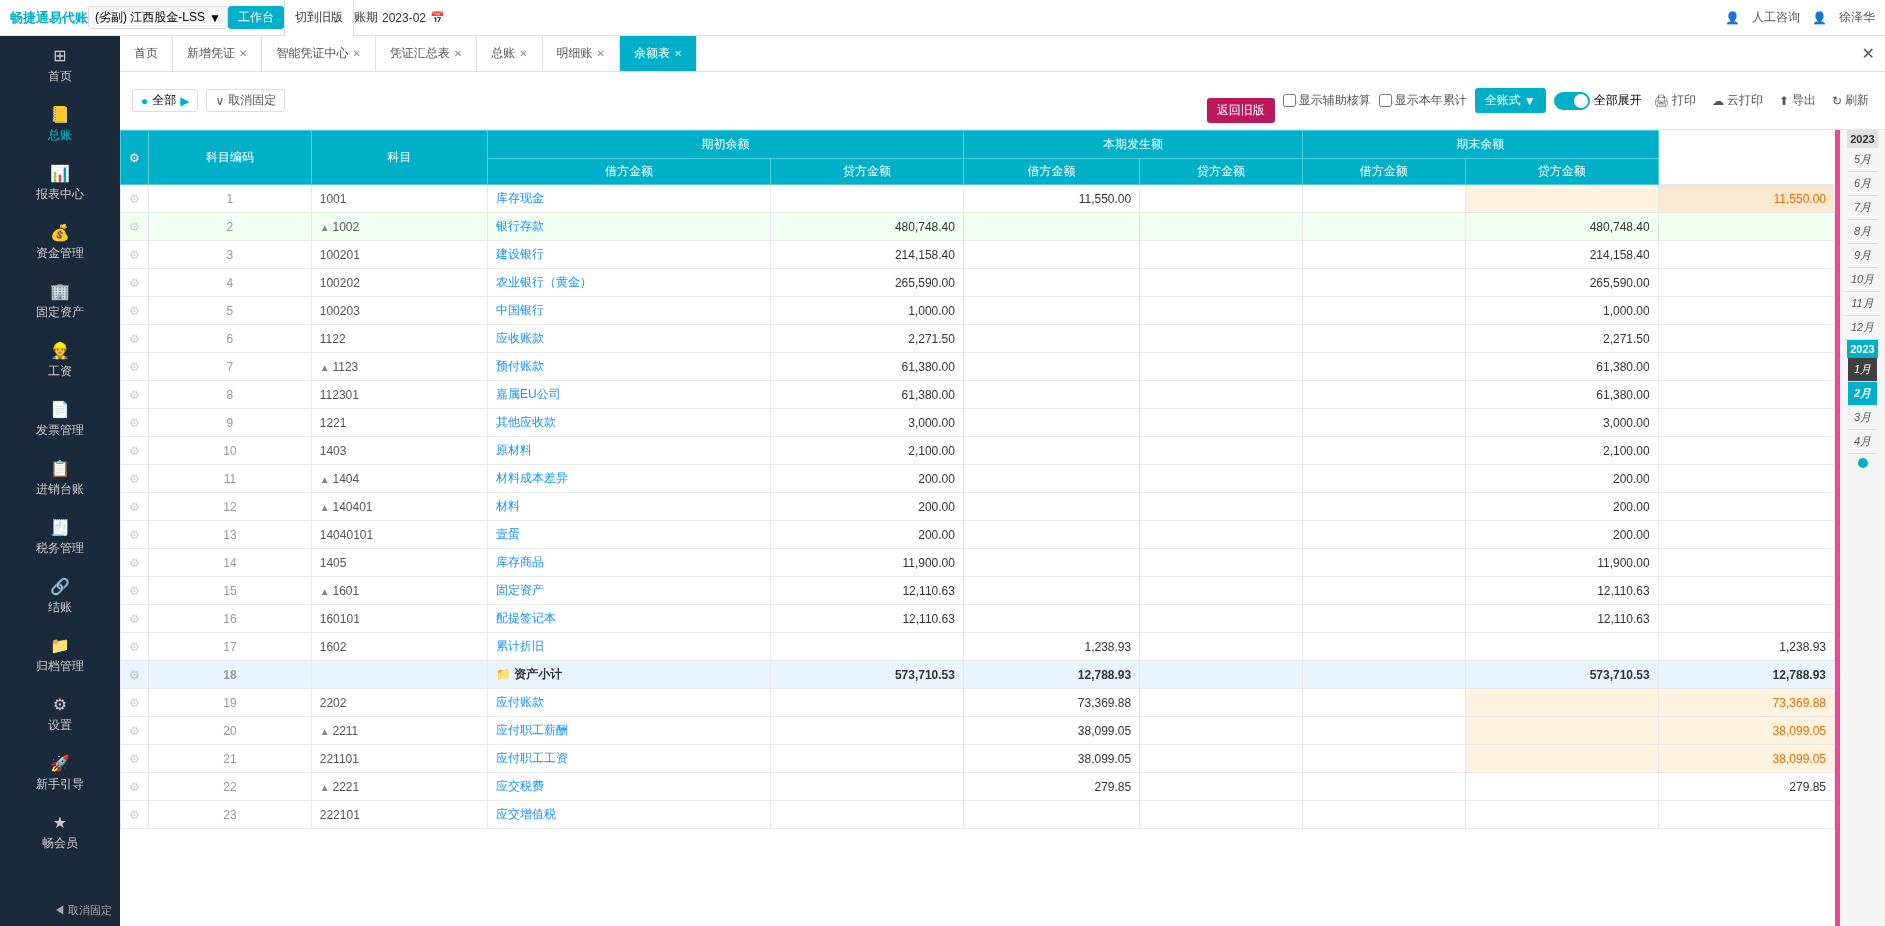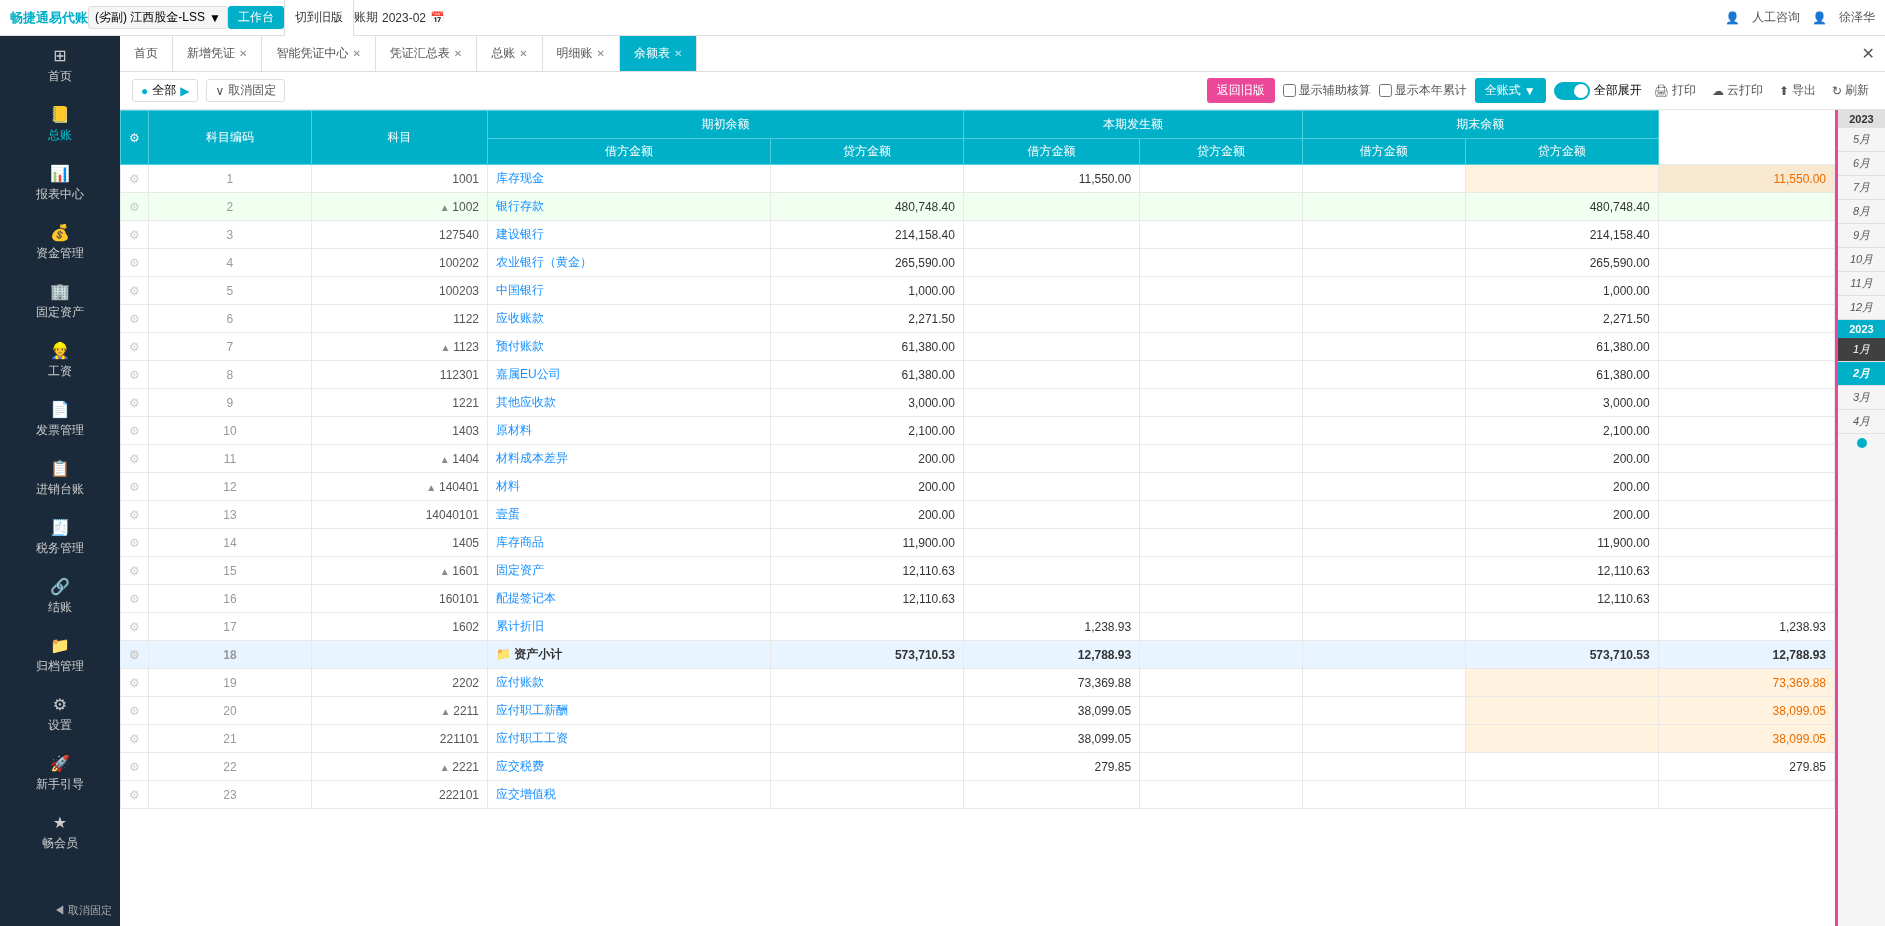--- a/index.html
+++ b/index.html
@@ -33,45 +33,45 @@
     .tab-item.active { background: #00b0c8; color: #fff; }
     .tab-item .tab-close { font-size: 10px; opacity: 0.7; }
     .tab-close-btn { margin-left: auto; padding: 0 10px; font-size: 16px; cursor: pointer; color: #555; }
 
     
     .toolbar { display: flex; align-items: center; background: #fff; padding: 6px 12px; border-bottom: 1px solid #e5e5e5; gap: 8px; }
     .filter-all { display: flex; align-items: center; border: 1px solid #ddd; border-radius: 3px; padding: 2px 8px; gap: 4px; font-size: 12px; cursor: pointer; }
     .filter-arrow { color: #00b0c8; }
     .expand-btn { display: flex; align-items: center; border: 1px solid #ddd; border-radius: 3px; padding: 2px 8px; gap: 4px; font-size: 12px; cursor: pointer; color: #555; }
     .toolbar-right { margin-left: auto; display: flex; align-items: center; gap: 8px; }
-    .back-old-btn { background: #ec4899; color: #fff; border: none; border-radius: 3px; padding: 4px 10px; font-size: 12px; cursor: pointer; }
+    .back-old-btn { background: #be185d; color: #fff; border: none; border-radius: 3px; padding: 4px 10px; font-size: 12px; cursor: pointer; margin-top: 20px; }
     .toolbar-check { display: flex; align-items: center; gap: 3px; font-size: 12px; color: #555; }
     .full-mode-btn { background: #00b0c8; color: #fff; border: none; border-radius: 3px; padding: 4px 10px; font-size: 12px; cursor: pointer; display: flex; align-items: center; gap: 3px; }
     .toggle-btn { display: flex; align-items: center; gap: 4px; }
     .toggle-switch { width: 36px; height: 18px; background: #00b0c8; border-radius: 9px; position: relative; cursor: pointer; }
     .toggle-knob { width: 14px; height: 14px; background: #fff; border-radius: 50%; position: absolute; right: 2px; top: 2px; }
     .action-btn { display: flex; align-items: center; gap: 3px; font-size: 12px; color: #555; cursor: pointer; border: none; background: transparent; padding: 2px 4px; }
 
     
     .table-container { flex: 1; overflow: auto; background: #fff; position: relative; }
     table { width: 100%; border-collapse: collapse; font-size: 12px; }
     thead tr.header-top th { background: #00b0c8; color: #fff; text-align: center; padding: 5px 8px; border: 1px solid #4ecfdb; font-weight: normal; }
     thead tr.header-sub th { background: #00b0c8; color: #fff; text-align: center; padding: 4px 8px; border: 1px solid #4ecfdb; font-weight: normal; }
     tbody tr { border-bottom: 1px solid #e8e8e8; }
     tbody td { padding: 5px 8px; border: 1px solid #e8e8e8; color: #333; }
     .row-num { color: #999; text-align: center; }
-    .code-col { text-align: right; color: #555; }
+    .code-col { text-align: left; color: #555; }
     .name-col { color: #1890ff; cursor: pointer; }
     .amount-col { text-align: right; }
     .row-highlighted { background: #f0fff0; }
     .row-asset-subtotal { background: #e8f4ff; font-weight: bold; }
     .icon-col { text-align: center; width: 28px; }
 
     
-    .year-panel { width: 50px; background: #f5f5f5; border-left: 3px solid #ec4899; display: flex; flex-direction: column; font-size: 11px; overflow-y: auto; }
+    .year-panel { width: 50px; background: #f5f5f5; border-left: 5px solid #ec4899; display: flex; flex-direction: column; font-size: 11px; overflow-y: auto; align-items: center; }
     .year-item { padding: 4px 6px; text-align: center; cursor: pointer; color: #555; border-bottom: 1px solid #e0e0e0; font-style: italic; }
     .year-item.month-active { background: #404040; color: #fff; }
     .year-section-title { background: #e0e0e0; text-align: center; padding: 3px; font-size: 11px; color: #333; font-weight: bold; }
   </style>
 </head>
 <body>
 
 <div class="top-bar">
   <span class="app-logo">畅捷通易代账</span>
   <div class="company-selector">
@@ -280,21 +280,21 @@
                 <td class="amount-col">480,748.40</td>
                 <td class="amount-col"></td>
                 <td class="amount-col"></td>
                 <td class="amount-col"></td>
                 <td class="amount-col">480,748.40</td>
                 <td class="amount-col"></td>
               </tr>
               <tr>
                 <td class="icon-col"><span style="color:#ccc;cursor:pointer;">⚙</span></td>
                 <td class="row-num">3</td>
-                <td class="code-col">127540</td>
+                <td class="code-col">100201</td>
                 <td><span class="name-col">建设银行</span></td>
                 <td class="amount-col">214,158.40</td>
                 <td class="amount-col"></td>
                 <td class="amount-col"></td>
                 <td class="amount-col"></td>
                 <td class="amount-col">214,158.40</td>
                 <td class="amount-col"></td>
               </tr>
               <tr>
                 <td class="icon-col"><span style="color:#ccc;cursor:pointer;">⚙</span></td>

